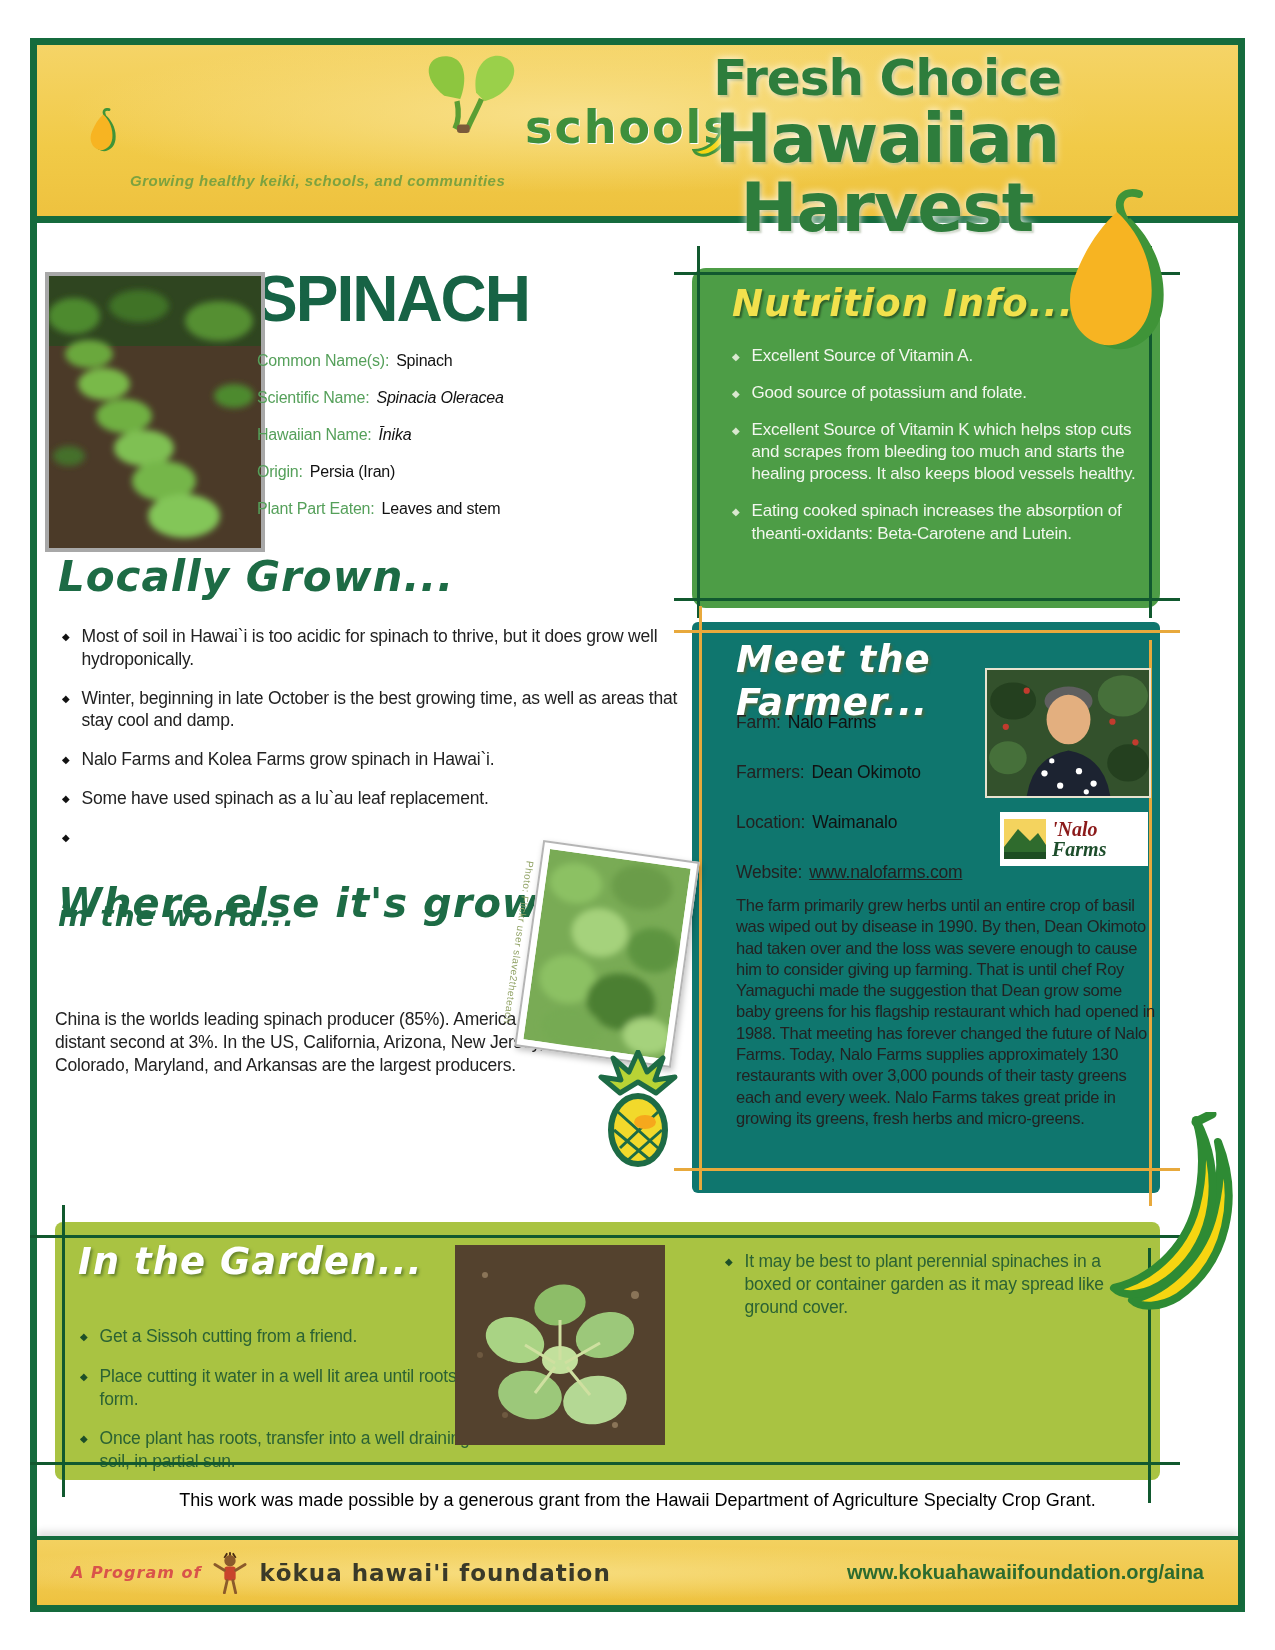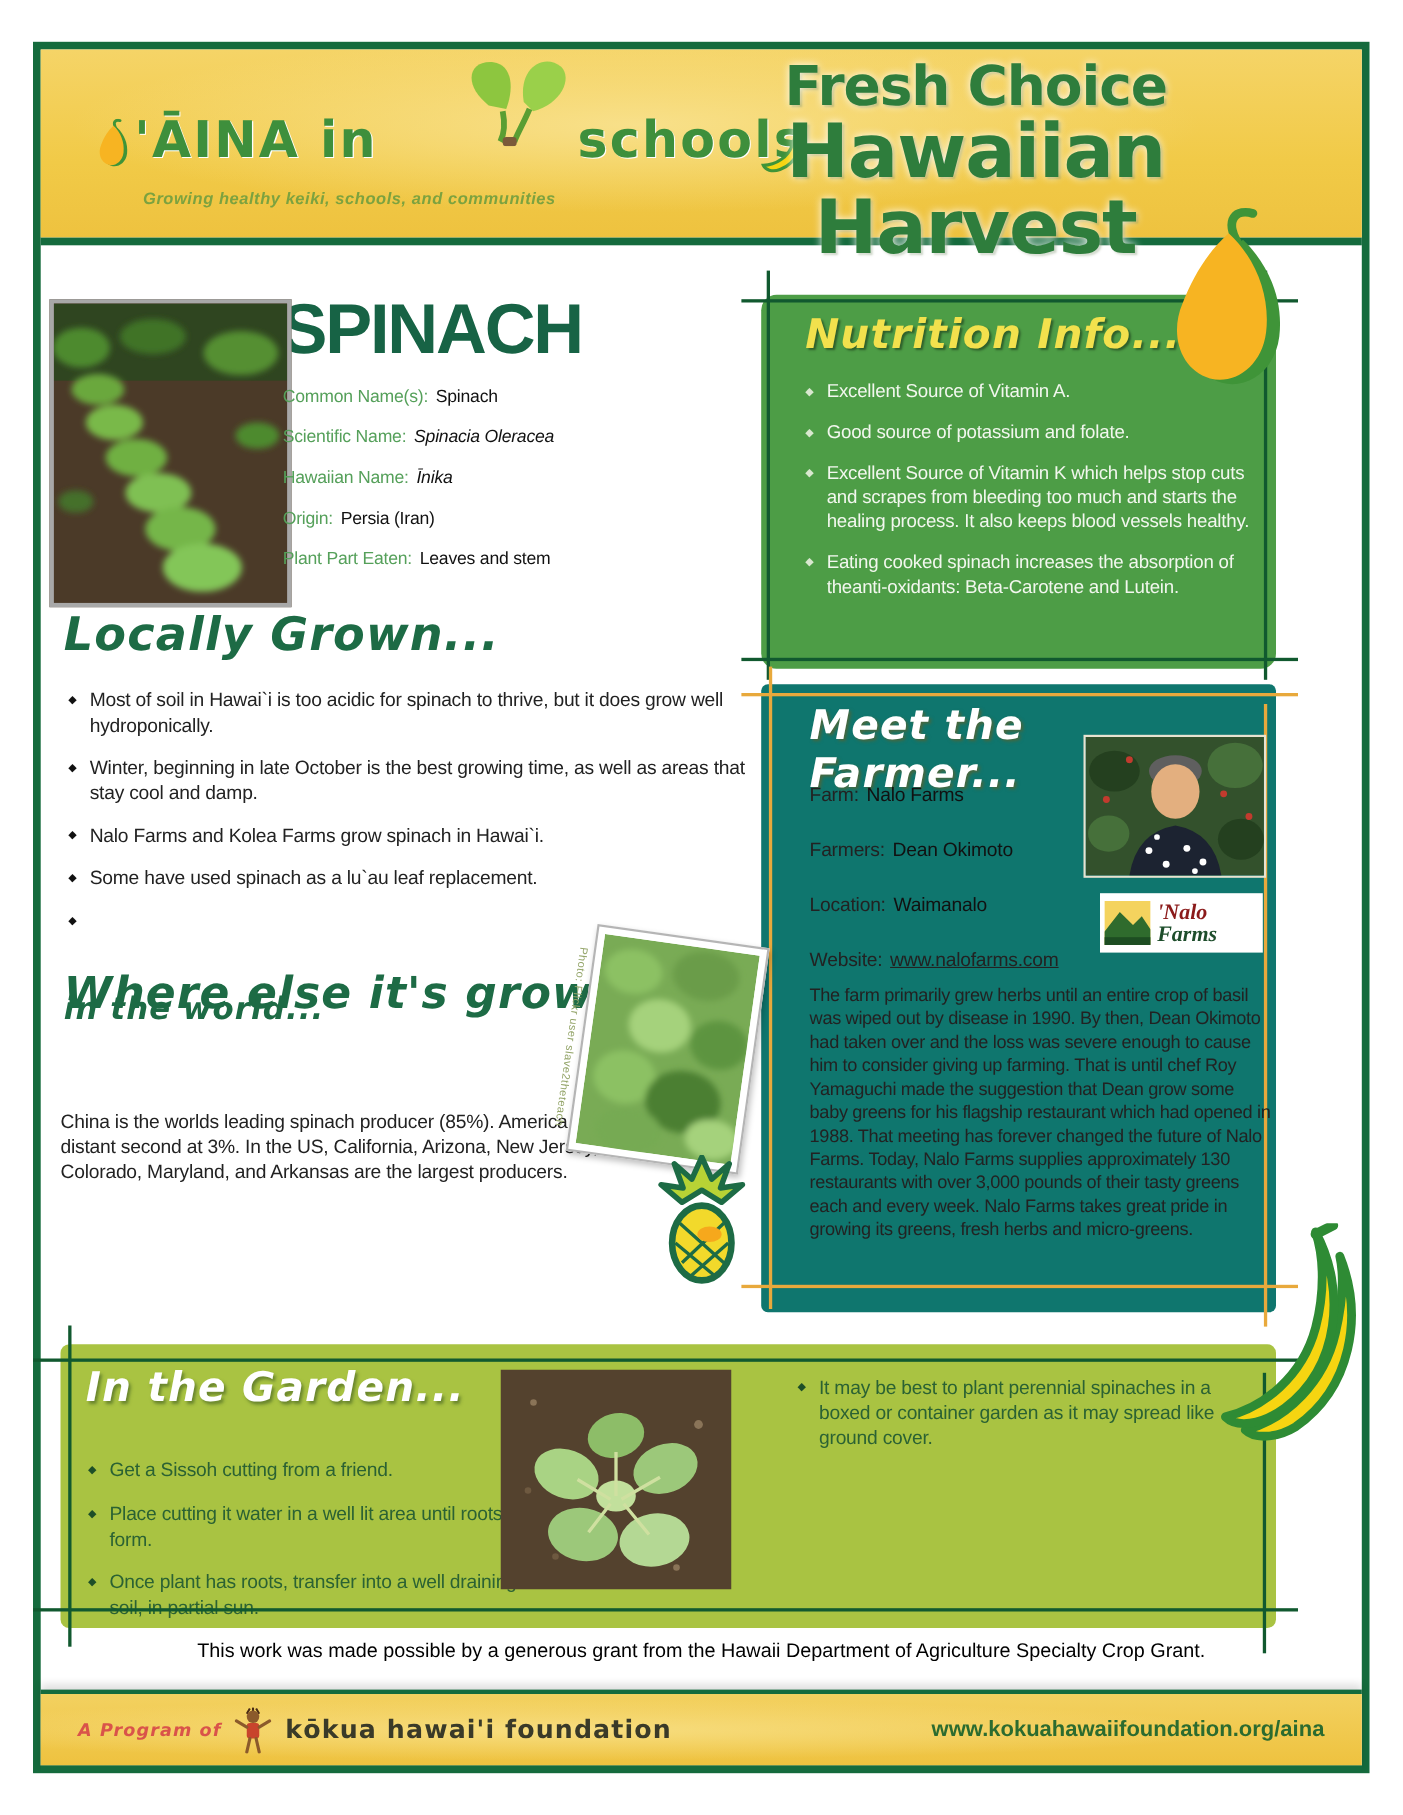--- a/index.html
+++ b/index.html
@@ -103,21 +103,20 @@
 <div class="frame"></div>
 
 <div class="header">
   <div class="abs" style="left:49px;top:63px;width:32px;height:45px">
     <svg viewBox="0 0 115 168" width="32" height="45">
       <path d="M72 36 C56 10 70 2 84 6" fill="none" stroke="#3f9438" stroke-width="10" stroke-linecap="round"></path>
       <path d="M75 30 C98 52 112 84 108 118 C104 150 78 166 56 160 C28 152 18 120 30 92 C40 66 55 44 75 30 Z" fill="#3f9438"></path>
       <path d="M62 24 C86 46 100 80 96 114 C92 146 66 162 45 156 C18 148 8 116 20 88 C30 62 44 40 62 24 Z" fill="#f7b422"></path>
     </svg>
   </div>
-  <div class="logo-text" style="left:85px;top:55px">'ĀINA in</div>
   <div class="abs" style="left:371px;top:3px;width:115px;height:85px">
     <svg viewBox="0 0 100 80" width="115" height="85">
       <path d="M30 45 C8 28 12 6 34 8 C50 10 52 30 45 48 Z" fill="#8dc63f"></path>
       <path d="M60 42 C55 12 78 0 92 12 C102 22 92 44 68 50 Z" fill="#9ad04a"></path>
       <path d="M42 50 C44 60 44 68 40 76" stroke="#5a9e33" stroke-width="5" fill="none"></path>
       <path d="M65 48 C60 60 55 68 52 76" stroke="#5a9e33" stroke-width="5" fill="none"></path>
       <rect x="42" y="72" width="12" height="8" rx="3" fill="#7a5a3a"></rect>
     </svg>
   </div>
   <div class="logo-text" style="left:488px;top:55px">schools</div>

